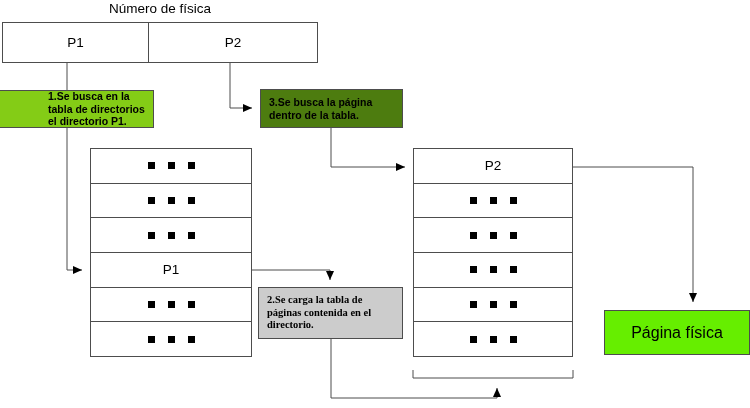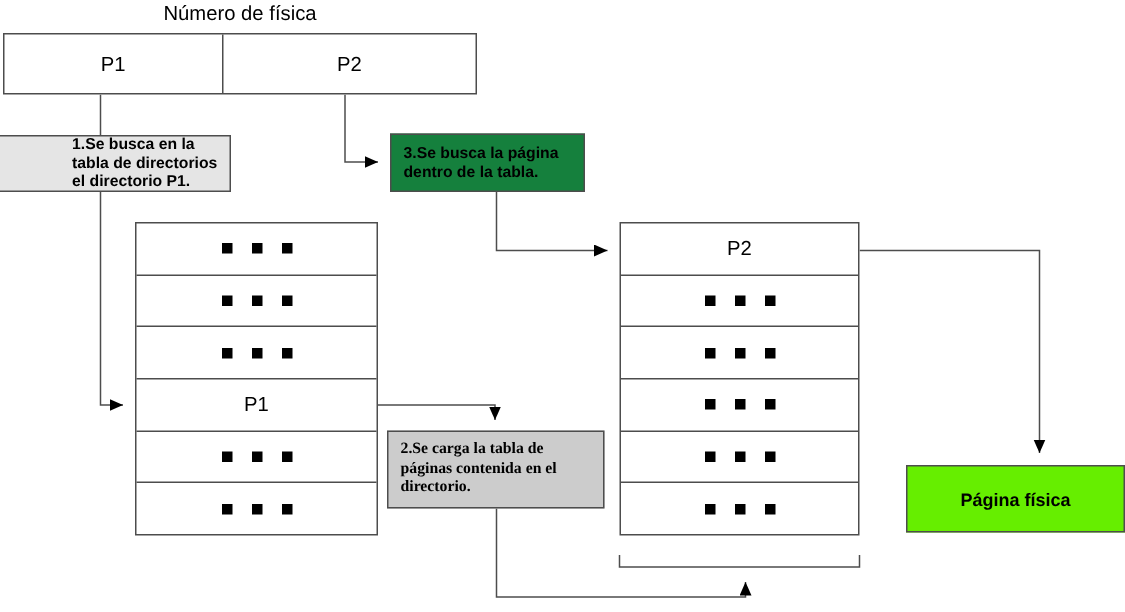--- a/index.html
+++ b/index.html
@@ -76,37 +76,37 @@
     line-height: 12.5px;
     padding: 6px 8px;
     display: flex;
     align-items: center;
   }
   #note-1 {
     left: -1px;
     top: 90px;
     width: 155px;
     height: 38px;
-    background: #e5e5e5;
+    background: #84cc16;
     padding-left: 48px;
   }
   #note-2 {
     left: 258px;
     top: 287px;
     width: 145px;
     height: 52px;
     background: #cccccc;
     font-family: Liberation Serif, serif;
   }
   #note-3 {
     left: 260px;
     top: 89px;
-    width: 130px;
+    width: 143px;
     height: 39px;
-    background: #15803d;
+    background: #4d7c0f;
   }
   .note-text { display: block; }
 
   
   .mem-table {
     position: absolute;
     border: 1px solid #4d4d4d;
     background: #ffffff;
     display: flex;
     flex-direction: column;
@@ -153,22 +153,22 @@
     position: absolute;
     left: 604px;
     top: 310px;
     width: 146px;
     height: 45px;
     background: #66ee00;
     border: 1px solid #4d4d4d;
     display: flex;
     align-items: center;
     justify-content: center;
-    font-size: 12px;
-    font-weight: bold;
+    font-size: 16px;
+    font-weight: normal;
     color: #000000;
   }
 </style>
 </head>
 <body>
 
 <div id="canvas">
 
   <svg class="edges" viewBox="0 0 750 408" xmlns="http://www.w3.org/2000/svg">
     <defs>

